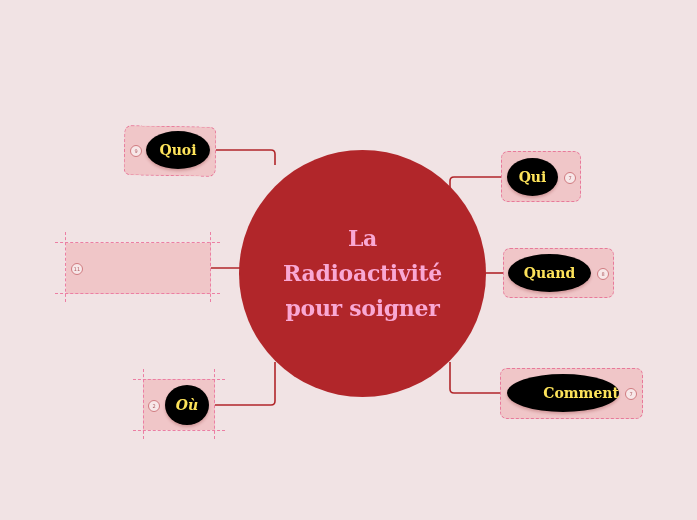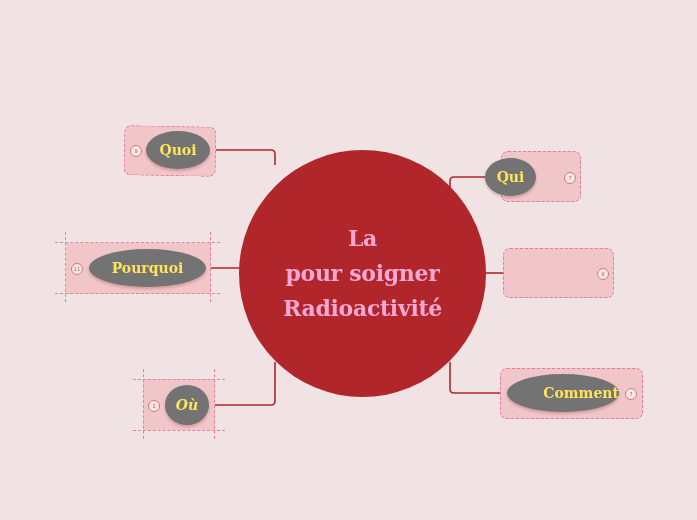--- a/index.html
+++ b/index.html
@@ -55,21 +55,21 @@
       border-radius: 0;
     }
     .guide-h, .guide-v {
       position: absolute;
       border-color: #ec7ea3;
     }
     .guide-h { height: 0; border-top: 1.5px dashed #ec7ea3; }
     .guide-v { width: 0; border-left: 1.5px dashed #ec7ea3; }
     .topic {
       position: absolute;
-      background: #737373;
+      background: #000000;
       border-radius: 50%;
       display: flex;
       align-items: center;
       justify-content: center;
       color: #fde35a;
       font-family: "DejaVu Serif", serif;
       font-weight: bold;
       font-size: 14px;
       box-shadow: 0 2px 3px rgba(120, 20, 20, 0.25);
       cursor: pointer;
@@ -122,57 +122,57 @@
       <line x1="82" y1="268" x2="89" y2="268"></line>
       <line x1="159" y1="405" x2="165" y2="405"></line>
       <line x1="558" y1="177" x2="564" y2="177"></line>
       <line x1="591" y1="273" x2="597" y2="273"></line>
       <line x1="619" y1="393" x2="625" y2="393"></line>
     </g>
   </svg>
 
   <div class="central">
     <span>La</span>
+    <span>Radioactivité</span>
     <span>pour soigner</span>
-    <span>Radioactivité</span>
   </div>
 
   <div class="sel-box" style="left:124px; top:126px; width:92px; height:50px; transform: rotate(1deg);"></div>
   <div class="topic" style="left:146px; top:131px; width:64px; height:38px;">
     <span>Quoi</span>
   </div>
   <div class="count" style="left:130px; top:145px;">9</div>
 
   <div class="sel-box square" style="left:66px; top:243px; width:145px; height:51px;"></div>
   <div class="guide-h" style="left:55px; top:242px; width:165px;"></div>
   <div class="guide-h" style="left:55px; top:293px; width:165px;"></div>
   <div class="guide-v" style="left:65px; top:232px; height:70px;"></div>
   <div class="guide-v" style="left:210px; top:232px; height:70px;"></div>
-  <div class="topic" style="left:89px; top:249px; width:117px; height:38px;">
-    <span>Pourquoi</span>
-  </div>
   <div class="count" style="left:71px; top:263px;">11</div>
 
   <div class="sel-box square" style="left:143px; top:379px; width:72px; height:51px;"></div>
   <div class="guide-h" style="left:133px; top:379px; width:92px;"></div>
   <div class="guide-h" style="left:133px; top:430px; width:92px;"></div>
   <div class="guide-v" style="left:143px; top:369px; height:70px;"></div>
   <div class="guide-v" style="left:214px; top:369px; height:70px;"></div>
   <div class="topic" style="left:165px; top:385px; width:44px; height:40px;font-style:italic;">
     <span>Où</span>
   </div>
   <div class="count" style="left:148px; top:400px;">2</div>
 
   <div class="sel-box" style="left:501px; top:151px; width:80px; height:51px;"></div>
-  <div class="topic" style="left:485px; top:158px; width:51px; height:38px;">
+  <div class="topic" style="left:507px; top:158px; width:51px; height:38px;">
     <span>Qui</span>
   </div>
   <div class="count" style="left:564px; top:172px;">7</div>
 
   <div class="sel-box" style="left:503px; top:248px; width:111px; height:50px;"></div>
+  <div class="topic" style="left:508px; top:254px; width:83px; height:38px;">
+    <span>Quand</span>
+  </div>
   <div class="count" style="left:597px; top:268px;">8</div>
 
   <div class="sel-box" style="left:500px; top:368px; width:143px; height:51px;"></div>
   <div class="topic" style="left:507px; top:374px; width:112px; height:38px;justify-content:flex-end;">
     <span>Comment</span>
   </div>
   <div class="count" style="left:625px; top:388px;">7</div>
 
 </div>
 

